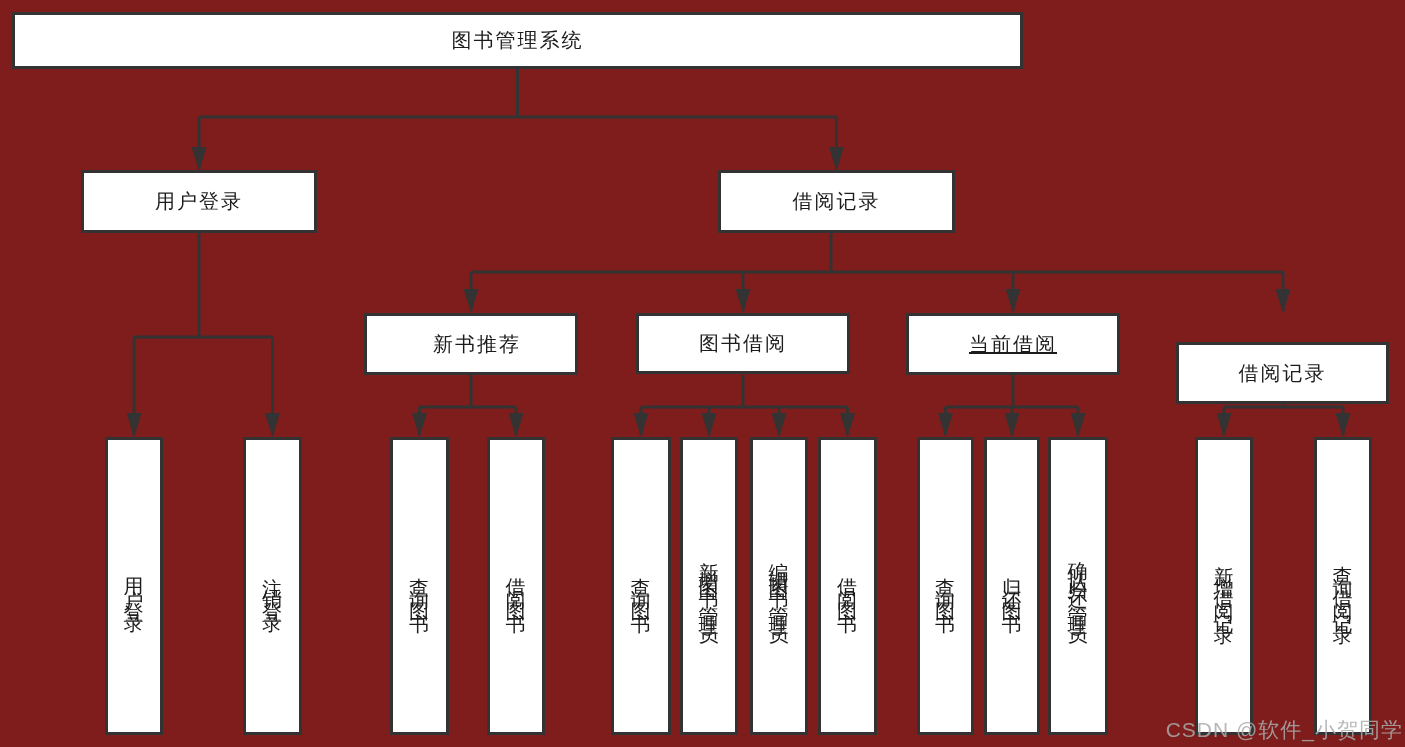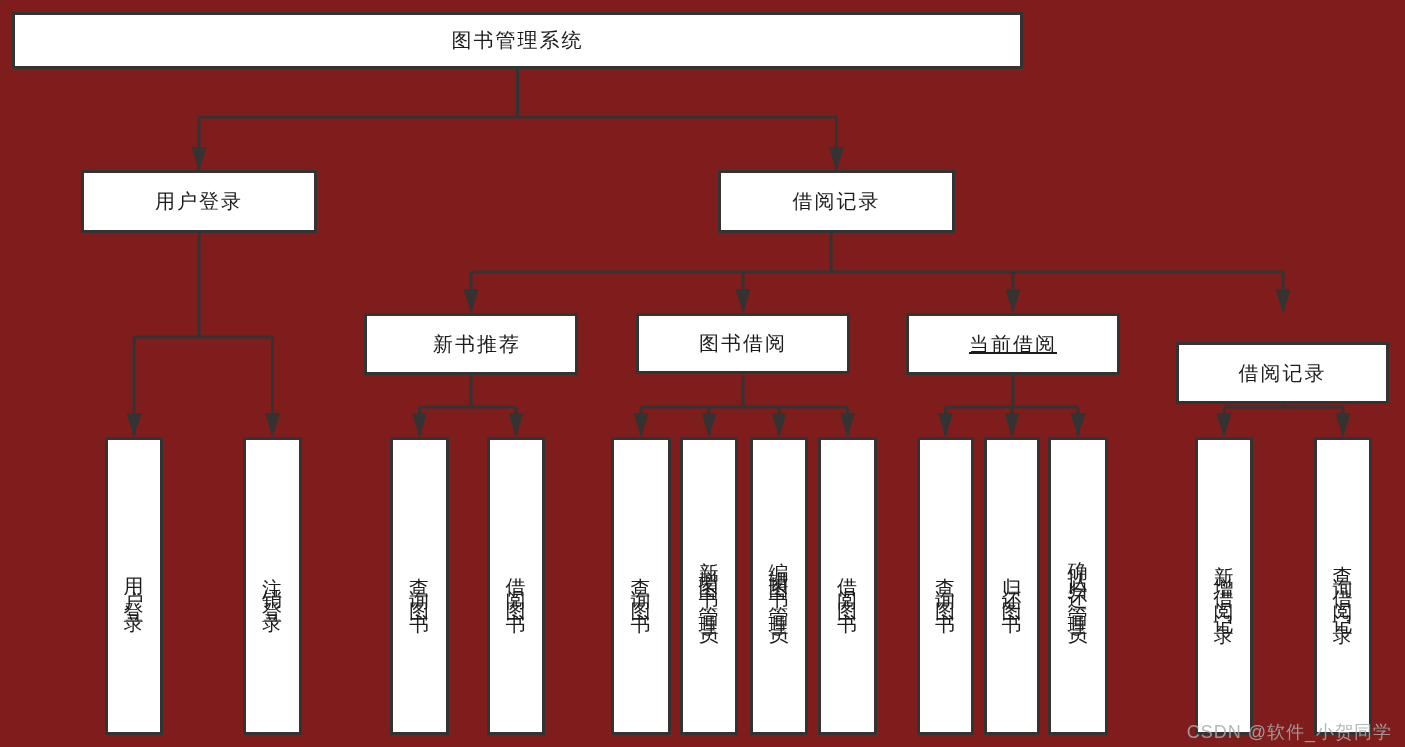--- a/index.html
+++ b/index.html
@@ -43,23 +43,23 @@
   .vbox .vtext {
     writing-mode: vertical-rl;
     text-orientation: mixed;
     letter-spacing: 12px;
     font-size: 20px;
     line-height: 1;
   }
   .vbox .vtext.tight { letter-spacing: 9px; }
   .watermark {
     position: absolute;
-    right: 13px;
+    right: 2px;
     bottom: 3px;
-    font-size: 18px;
+    font-size: 21px;
     color: #ababab;
     opacity: 0.85;
     letter-spacing: 1px;
     z-index: 10;
   }
 </style>
 </head>
 <body>
 
 <div id="canvas">

